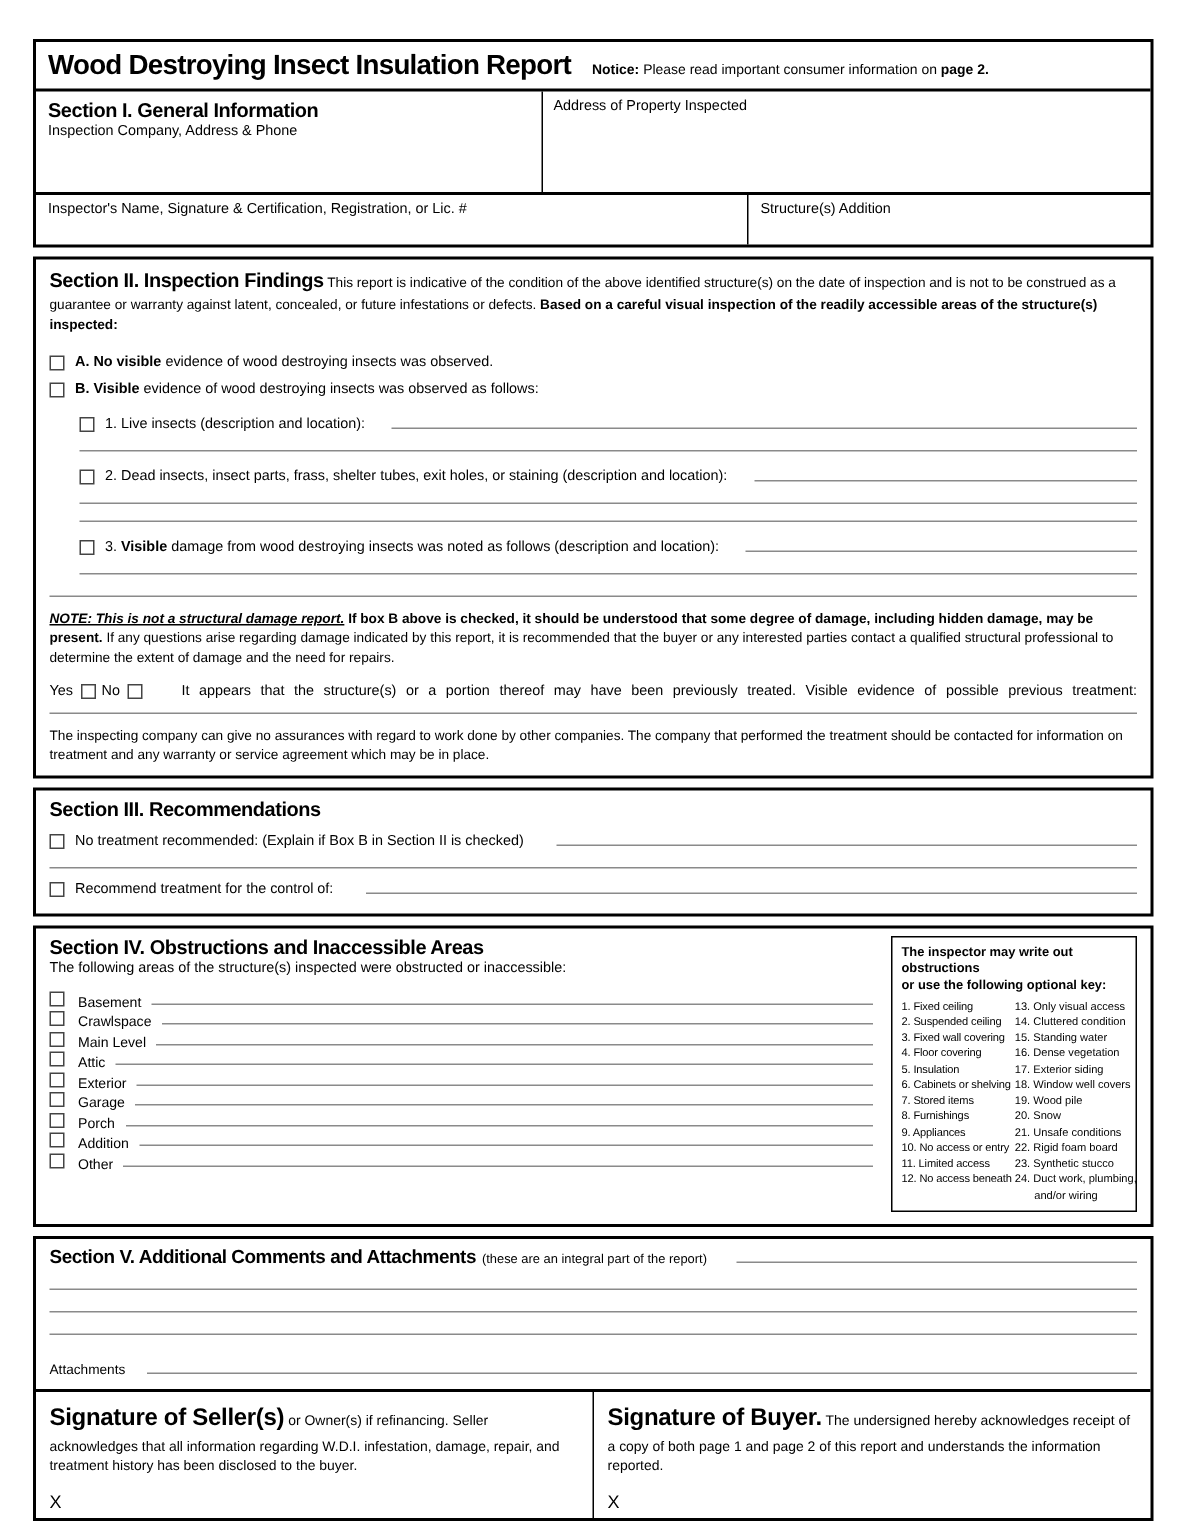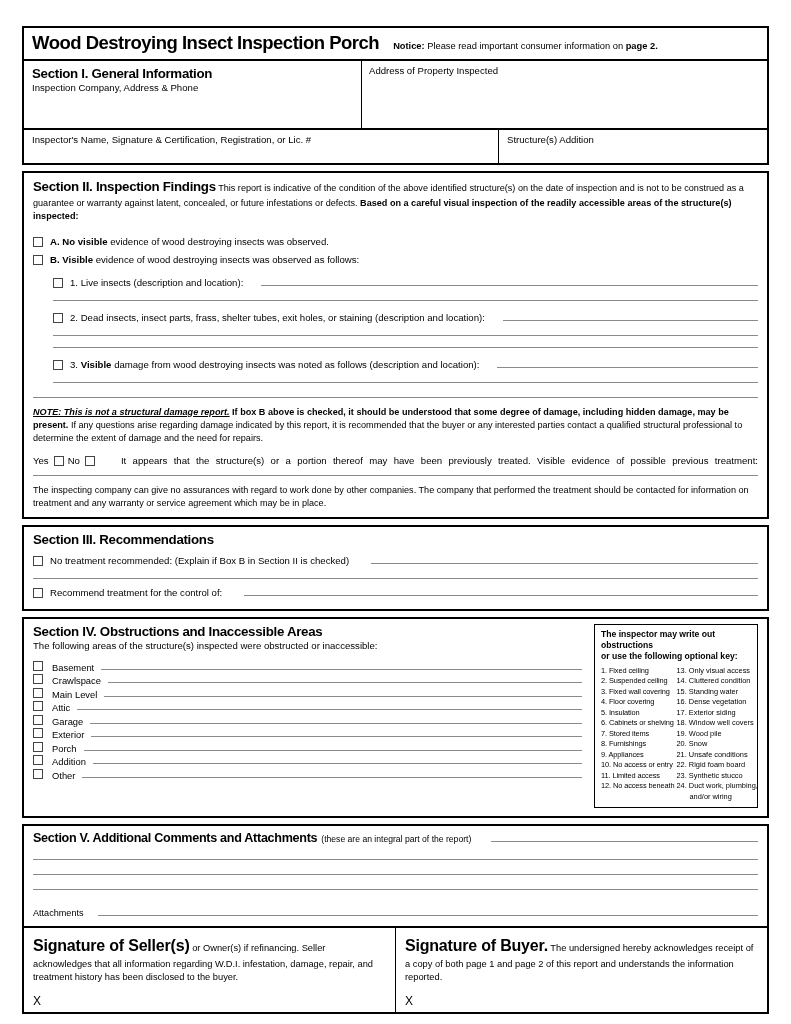--- a/index.html
+++ b/index.html
@@ -221,21 +221,21 @@
   }
 </style>
 </head>
 <body>
 
 <div class="page">
 
   <div class="box">
 
     <div class="title-bar">
-      <div class="main-title">Wood Destroying Insect Inspection Porch</div>
+      <div class="main-title">Wood Destroying Insect Insulation Report</div>
       <div class="notice">
         <b>Notice:</b>
         <span>Please read important consumer information on</span>
         <b>page 2.</b>
       </div>
     </div>
 
     <div class="sec1">
       <div class="sec1-left">
         <div class="sec-head">Section I. General Information</div>
@@ -375,26 +375,26 @@
           <div class="obs-name">Main Level</div>
           <div class="obs-rule"></div>
         </div>
         <div class="obs-row">
           <div class="cb"></div>
           <div class="obs-name">Attic</div>
           <div class="obs-rule"></div>
         </div>
         <div class="obs-row">
           <div class="cb"></div>
+          <div class="obs-name">Exterior</div>
+          <div class="obs-rule"></div>
+        </div>
+        <div class="obs-row">
+          <div class="cb"></div>
           <div class="obs-name">Garage</div>
-          <div class="obs-rule"></div>
-        </div>
-        <div class="obs-row">
-          <div class="cb"></div>
-          <div class="obs-name">Exterior</div>
           <div class="obs-rule"></div>
         </div>
         <div class="obs-row">
           <div class="cb"></div>
           <div class="obs-name">Porch</div>
           <div class="obs-rule"></div>
         </div>
         <div class="obs-row">
           <div class="cb"></div>
           <div class="obs-name">Addition</div>

